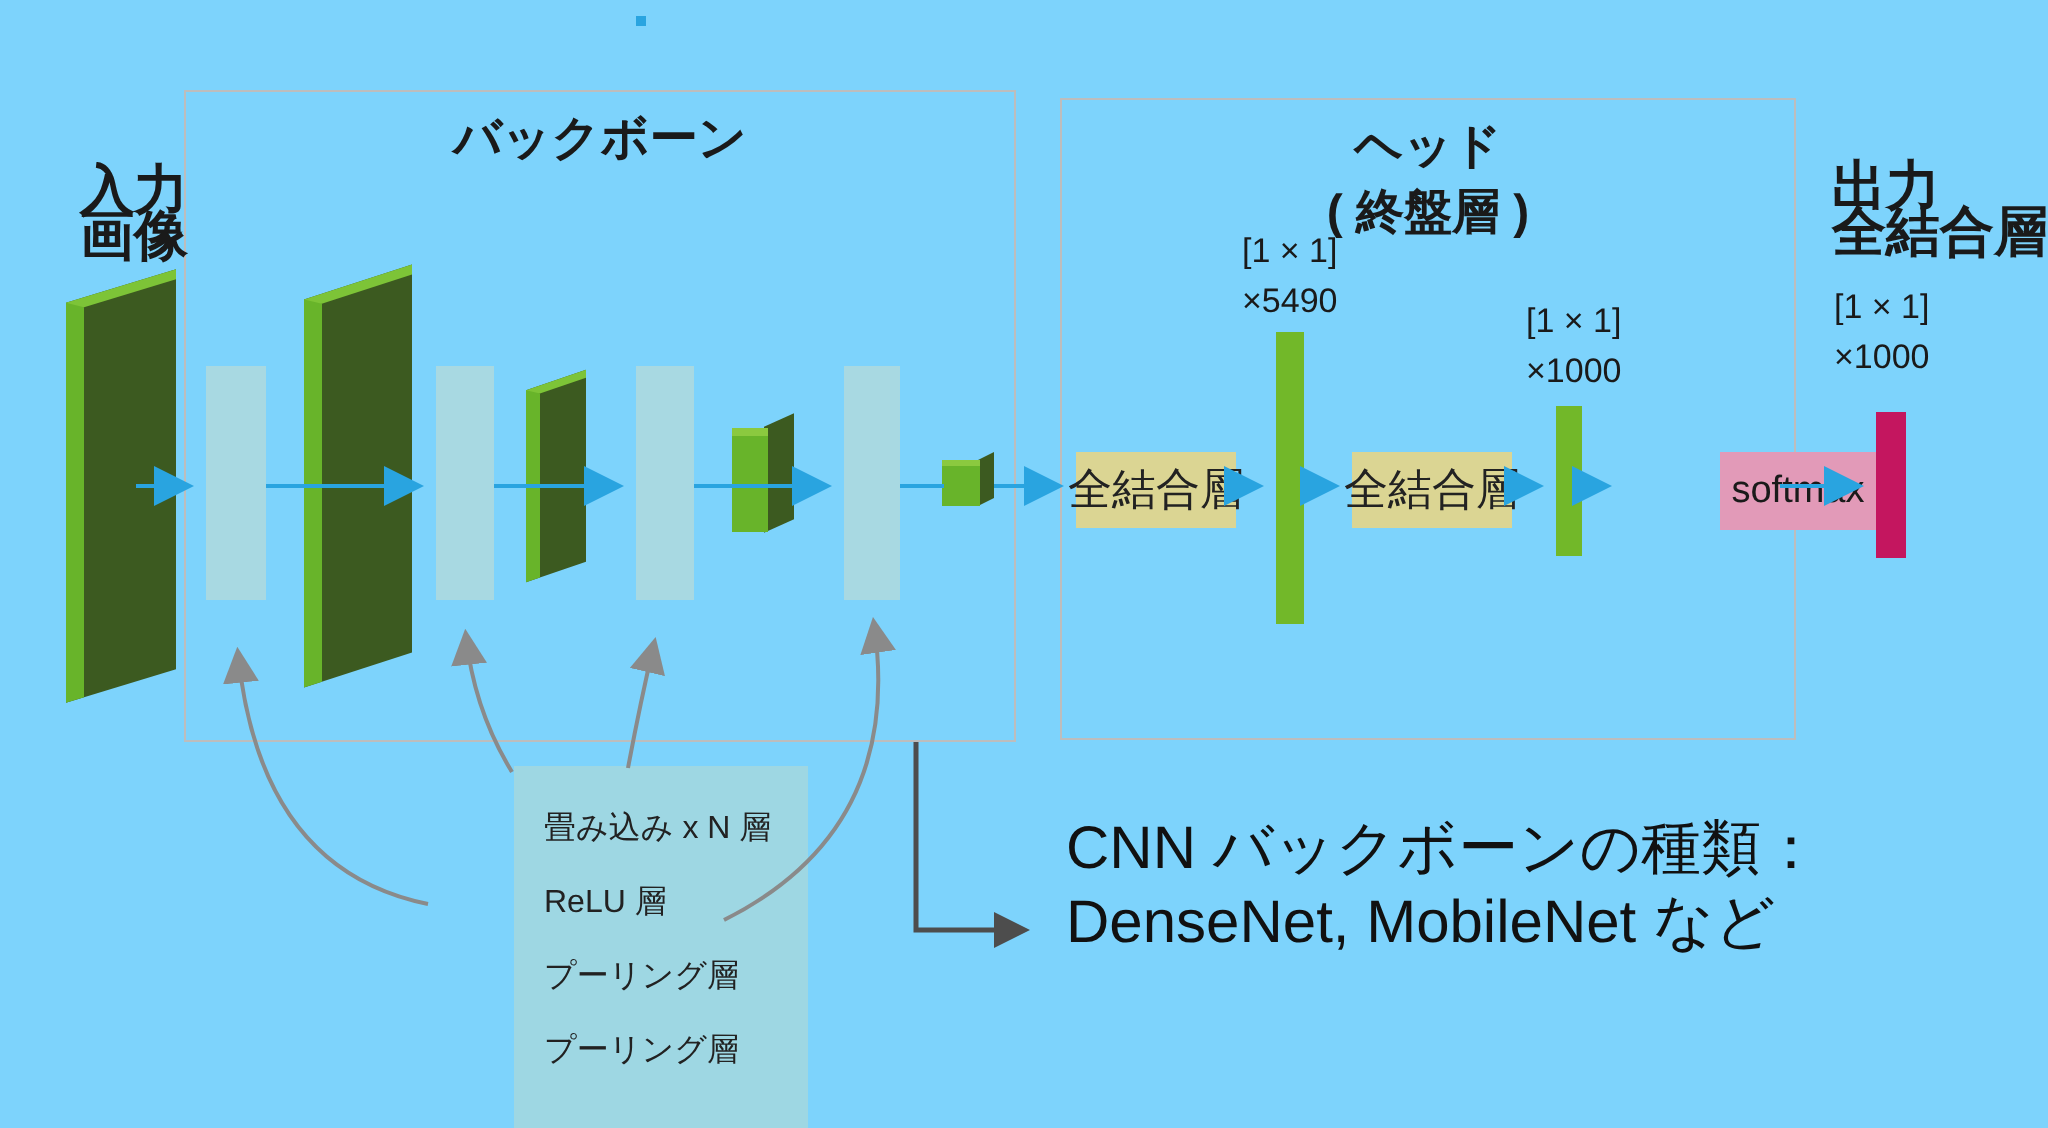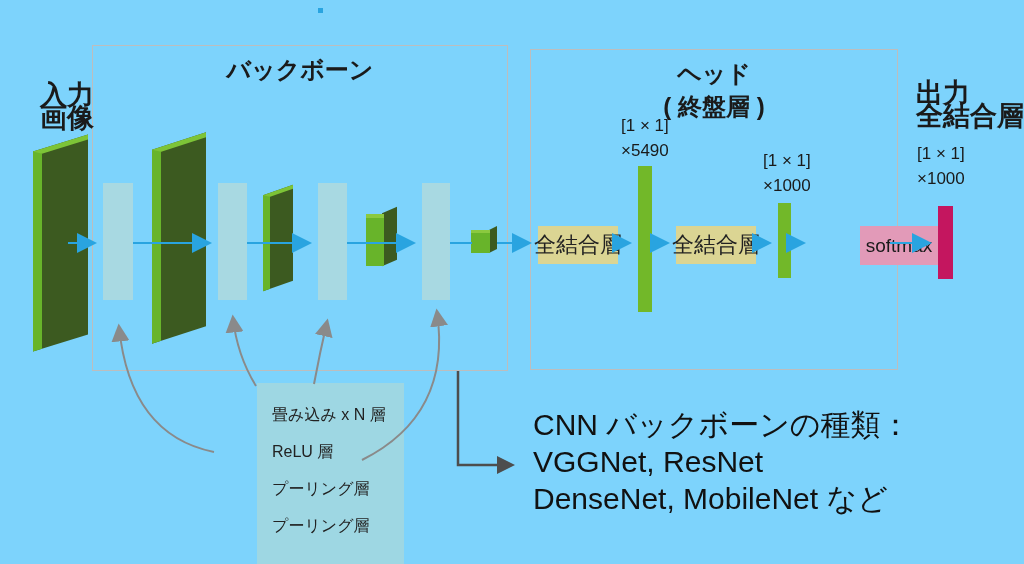--- a/index.html
+++ b/index.html
@@ -110,21 +110,20 @@
 
   <div class="callout" style="left:213px;top:383px;width:147px;height:191px;margin-left:44px;">
     <div>畳み込み x N 層</div>
     <div>ReLU 層</div>
     <div>プーリング層</div>
     <div>プーリング層</div>
   </div>
 
   <div class="note" style="left:533px;top:406px;">
     <div>CNN バックボーンの種類：</div>
-    <div>VGGNet, ResNet</div>
     <div>DenseNet, MobileNet など</div>
   </div>
 
   <svg class="overlay" width="1024" height="564" viewBox="0 0 1024 564">
     <defs>
       <marker id="mblue" viewBox="0 0 10 10" refX="9" refY="5" markerWidth="10" markerHeight="11" orient="auto">
         <path d="M0,0 L10,5 L0,10 z" fill="#29a4e0"></path>
       </marker>
       <marker id="mgray" viewBox="0 0 10 10" refX="8" refY="5" markerWidth="9" markerHeight="9" orient="auto">
         <path d="M0,0 L10,5 L0,10 z" fill="#8a8a8a"></path>

